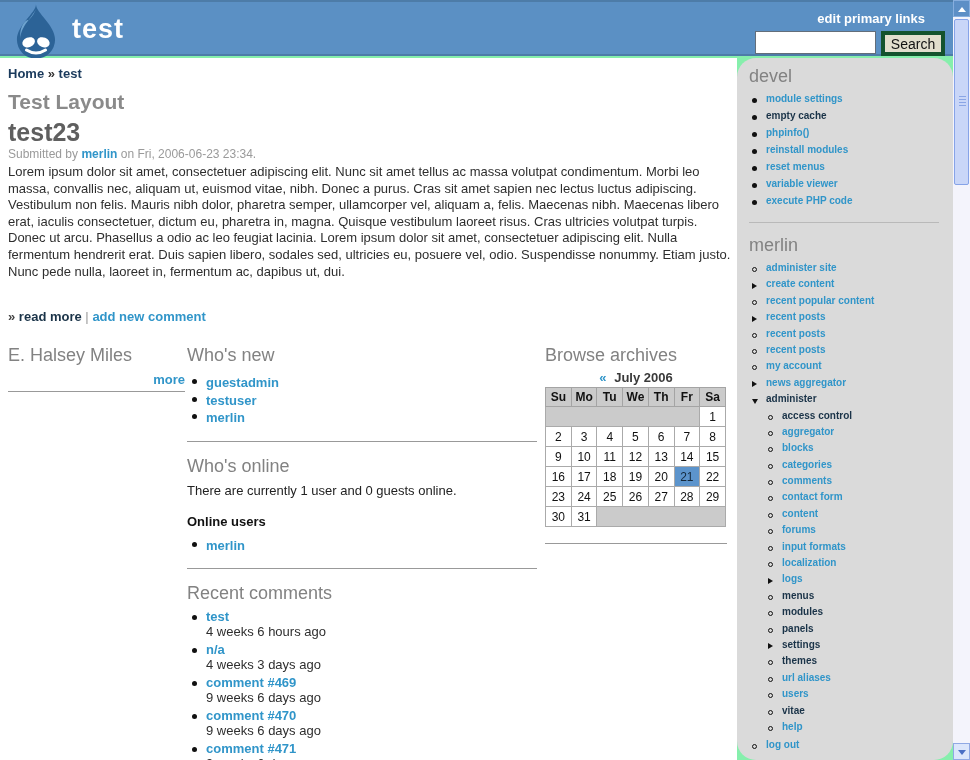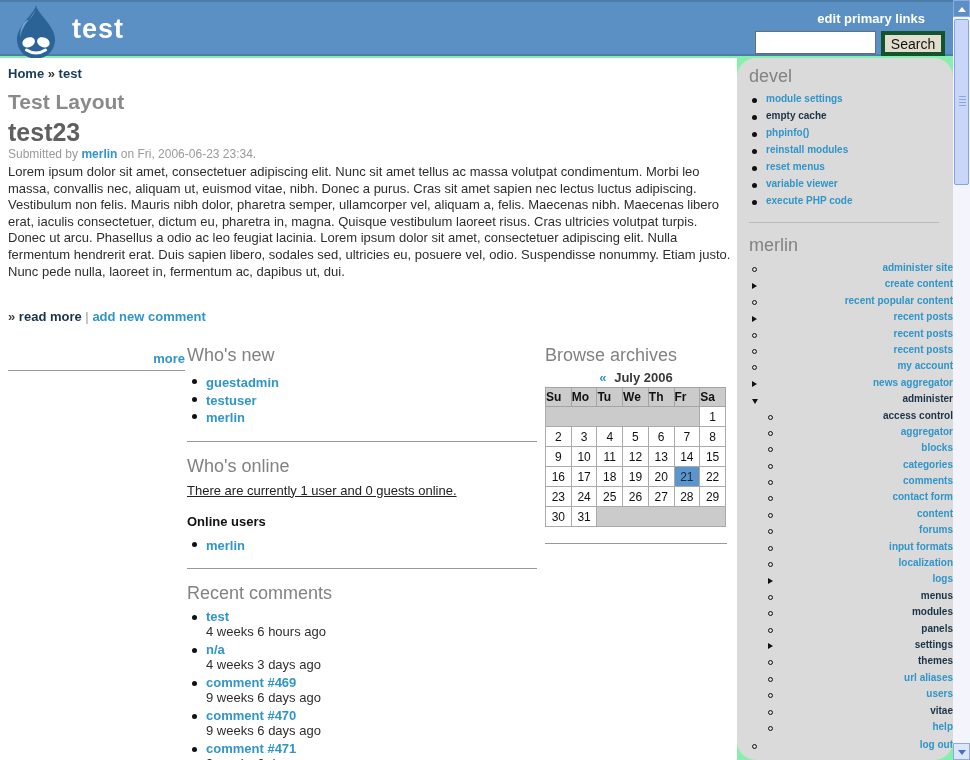--- a/index.html
+++ b/index.html
@@ -33,21 +33,21 @@
   .grip { position:absolute; left:4px; top:76px; width:7px; }
   .grip div { height:1px; background:#8aa5e6; margin-bottom:2px; }
 
   
   #sidebar { position:absolute; left:737px; top:58px; width:216px; height:702px;
              background:#dadada; padding:8px 0 0 12px; overflow:hidden;border-radius:19px; }
   .block-title { font-size:18px; color:#828282; font-weight:normal; margin-bottom:6px; }
   #sidebar hr { border:none; border-top:1px solid #b9b9b9; margin:10px 14px 12px 0; }
   .s-list { list-style:none; }
   .s-item { position:relative; padding-left:17px; height:17px; font-size:10px; font-weight:bold; white-space:nowrap; }
-  .m-item { height:16.4px;text-align:right; }
+  .m-item { height:16.4px; }
   .lvl1 { margin-left:16px; }
   .bullet { position:absolute; left:3px; top:5px; display:block; }
   .b-disc { width:5px; height:5px; background:#111; border-radius:50%; }
   .b-circle { width:5px; height:5px; border:1px solid #111; border-radius:50%; background:transparent; }
   .b-right { width:0; height:0; border-left:5px solid #111; border-top:3px solid transparent; border-bottom:3px solid transparent; top:4.5px; }
   .b-down { width:0; height:0; border-top:5px solid #111; border-left:3px solid transparent; border-right:3px solid transparent; top:6px; }
   .link { color:#3095c9; cursor:pointer; }
   .visited { color:#1a3348; cursor:pointer; }
 
   
@@ -66,32 +66,32 @@
   
   .col-title { font-size:18px; color:#828282; font-weight:normal; }
   #col-left { position:absolute; left:8px; top:287px; width:177px; }
   #col-left .more { display:block; text-align:right; font-size:13px; font-weight:bold; margin-top:6px; }
   #col-left hr { border:none; border-top:1px solid #999; margin-top:4px; }
 
   #col-mid { position:absolute; left:187px; top:287px; width:350px; }
   #col-mid hr { border:none; border-top:1px solid #999; margin:14px 0; }
   .u-list { list-style:none; margin:8px 0 2px 2px; }
   .u-list li { position:relative; padding-left:17px; font-size:13px; font-weight:bold; line-height:17.5px; }
-  .status-line { font-size:13px; color:#222; margin-top:6px;text-decoration:underline; }
+  .status-line { font-size:13px; color:#222; margin-top:6px; }
   .sub-head { font-size:13px; font-weight:bold; color:#111; margin-top:16px; }
   .c-list { list-style:none; margin:6px 0 0 2px; }
   .c-list li { position:relative; padding-left:17px; font-size:13px; margin-bottom:4px; }
   .c-list .age { color:#2e2e2e; line-height:14.5px; }
   .c-list .lbl { font-weight:bold; line-height:14.5px; }
 
   #col-right { position:absolute; left:545px; top:287px; width:182px; }
   #cal-caption { text-align:center; font-size:13px; font-weight:bold; color:#3a3a3a; margin:4px 0 2px; }
   #cal-caption .link { margin-right:4px; }
   table.cal { border-collapse:collapse; width:181px; }
-  .cal th { background:#cbcbcb; border:1px solid #a4a4a4; font-size:12px; color:#111; height:19px; width:25px; text-align:left; }
+  .cal th { background:#cbcbcb; border:1px solid #a4a4a4; font-size:12px; color:#111; height:19px; width:25px; text-align:center; }
   .cal td { background:#fff; border:1px solid #aaa; font-size:12px; color:#111; height:20px; text-align:center; }
   .cal td.empty { background:#cbcbcb; }
   .cal td.selected { background:#5c94cc; color:#15293c; }
   #col-right hr { border:none; border-top:1px solid #999; margin-top:16px; }
 </style>
 </head>
 <body>
 
 <div id="page">
 
@@ -130,20 +130,21 @@
     <div id="body-text">Lorem ipsum dolor sit amet, consectetuer adipiscing elit. Nunc sit amet tellus ac massa volutpat condimentum. Morbi leo massa, convallis nec, aliquam ut, euismod vitae, nibh. Donec a purus. Cras sit amet sapien nec lectus luctus adipiscing. Vestibulum non felis. Mauris nibh dolor, pharetra semper, ullamcorper vel, aliquam a, felis. Maecenas nibh. Maecenas libero erat, iaculis consectetuer, dictum eu, pharetra in, magna. Quisque vestibulum laoreet risus. Cras ultricies volutpat turpis. Donec ut arcu. Phasellus a odio ac leo feugiat lacinia. Lorem ipsum dolor sit amet, consectetuer adipiscing elit. Nulla fermentum hendrerit erat. Duis sapien libero, sodales sed, ultricies eu, posuere vel, odio. Suspendisse nonummy. Etiam justo. Nunc pede nulla, laoreet in, fermentum ac, dapibus ut, dui.</div>
 
     <div id="node-links">
       <span class="marker">»</span>
       <span class="visited">read more</span>
       <span class="divider">|</span>
       <span class="link">add new comment</span>
     </div>
 
     <div id="col-left">
+      <h2 class="col-title">E. Halsey Miles</h2>
       <span class="more link">more</span>
       <hr>
     </div>
 
     <div id="col-mid">
       <h2 class="col-title">Who's new</h2>
       <ul class="u-list">
         <li><span class="bullet b-disc"></span><span class="link">guestadmin</span></li>
         <li><span class="bullet b-disc"></span><span class="link">testuser</span></li>
         <li><span class="bullet b-disc"></span><span class="link">merlin</span></li>

